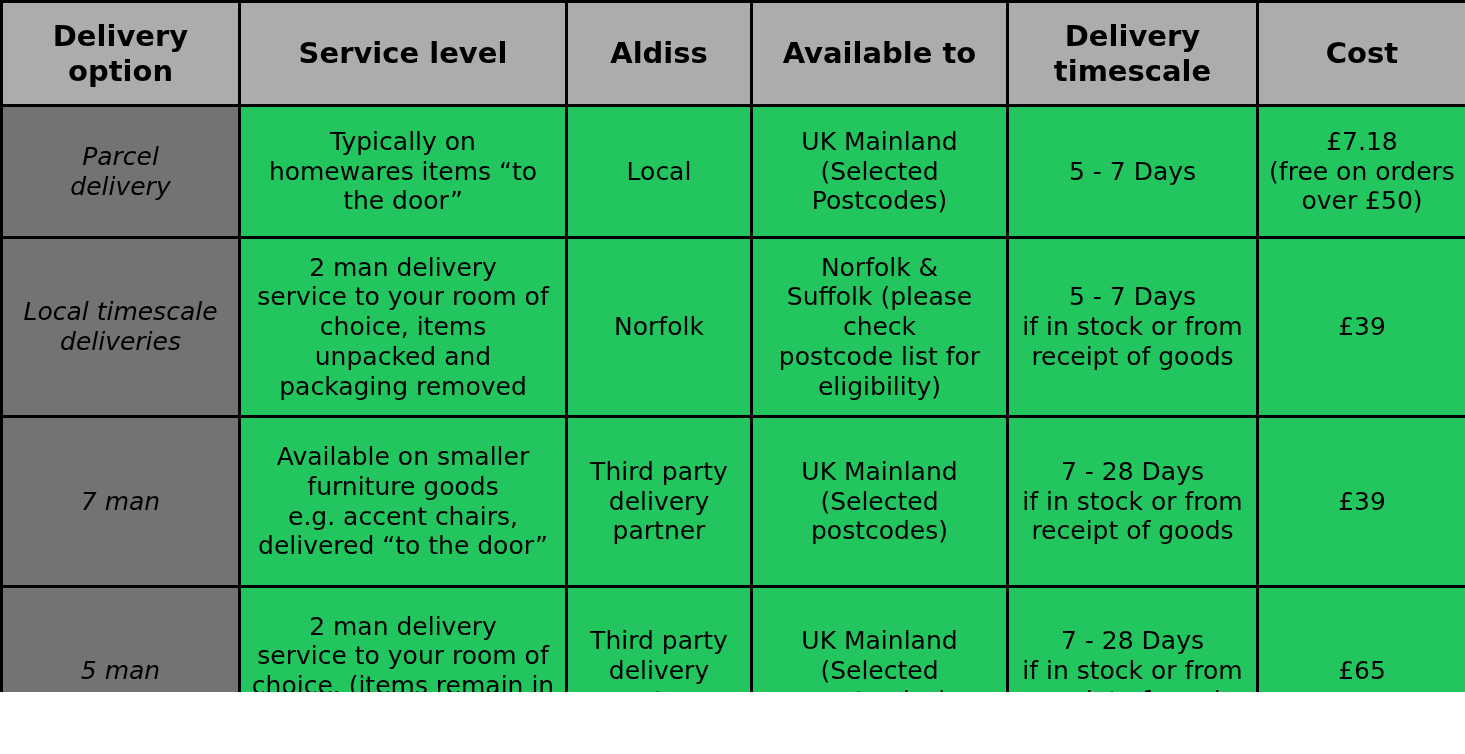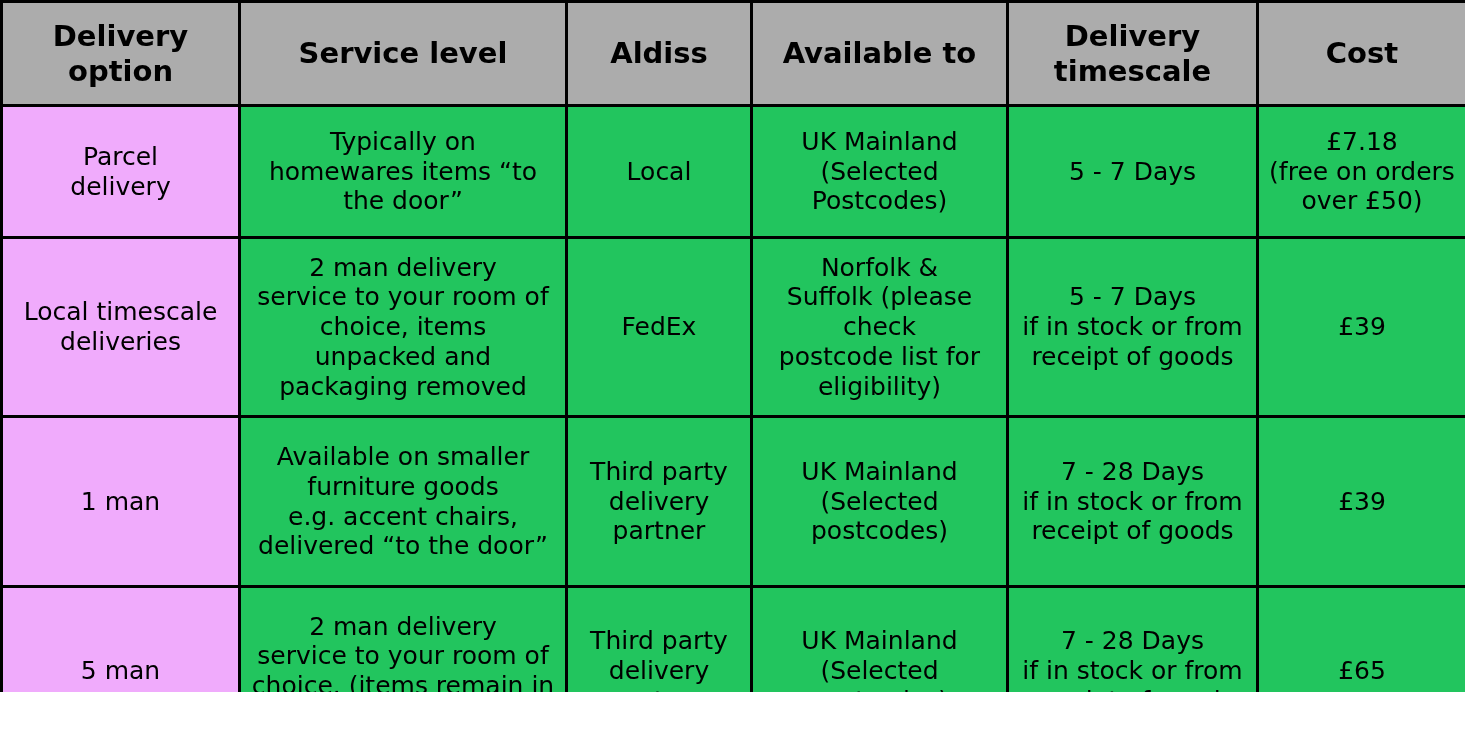--- a/index.html
+++ b/index.html
@@ -41,21 +41,22 @@
     background: #acacac;
     font-weight: 700;
     font-size: 29px;
   }
   tbody td {
     background: #22c55e;
     font-weight: 400;
     font-size: 25px;
   }
   tbody td.col-option {
-    background: #f0abfc;
+    background: #737373;
+    font-style: italic;
   }
   
   col.c0 { width: 238px; }
   col.c1 { width: 327px; }
   col.c2 { width: 185px; }
   col.c3 { width: 256px; }
   col.c4 { width: 250px; }
   col.c5 { width: 209px; }
 
   
@@ -140,40 +141,40 @@
 deliveries</span>
         </td>
         <td>
           <span class="cell-text">2 man delivery
 service to your room of
 choice, items
 unpacked and
 packaging removed</span>
         </td>
         <td>
-          <span class="cell-text">FedEx</span>
+          <span class="cell-text">Norfolk</span>
         </td>
         <td>
           <span class="cell-text">Norfolk &amp;
 Suffolk (please check
 postcode list for
 eligibility)</span>
         </td>
         <td>
           <span class="cell-text">5 - 7 Days
 if in stock or from
 receipt of goods</span>
         </td>
         <td>
           <span class="cell-text">£39</span>
         </td>
       </tr>
       <tr class="row-2">
         <td class="col-option">
-          <span class="cell-text">1 man</span>
+          <span class="cell-text">7 man</span>
         </td>
         <td>
           <span class="cell-text">Available on smaller
 furniture goods
 e.g. accent chairs,
 delivered “to the door”</span>
         </td>
         <td>
           <span class="cell-text">Third party
 delivery

